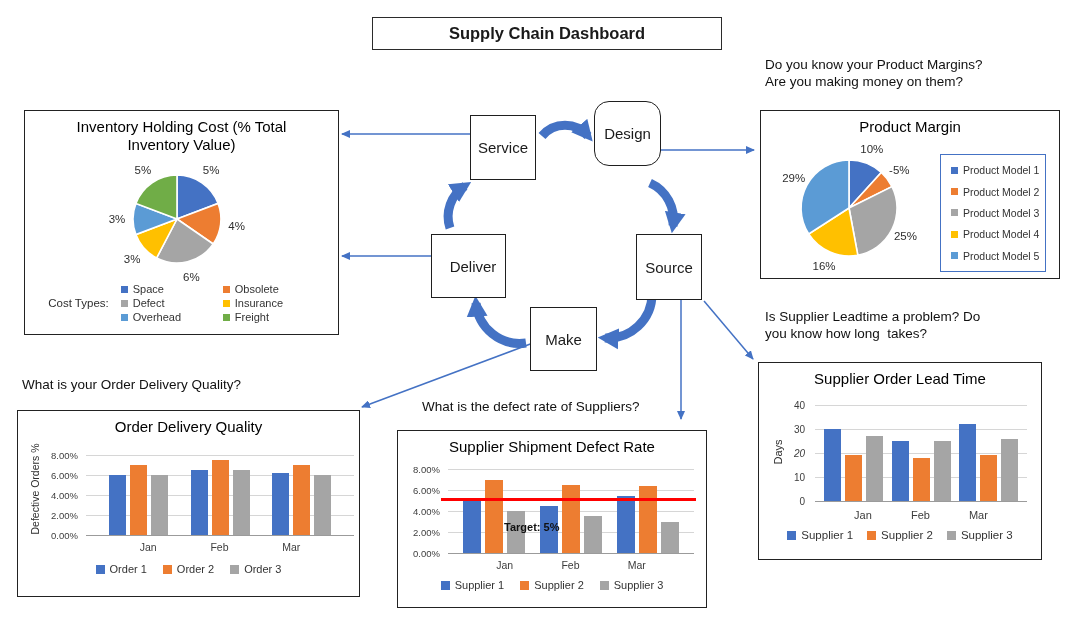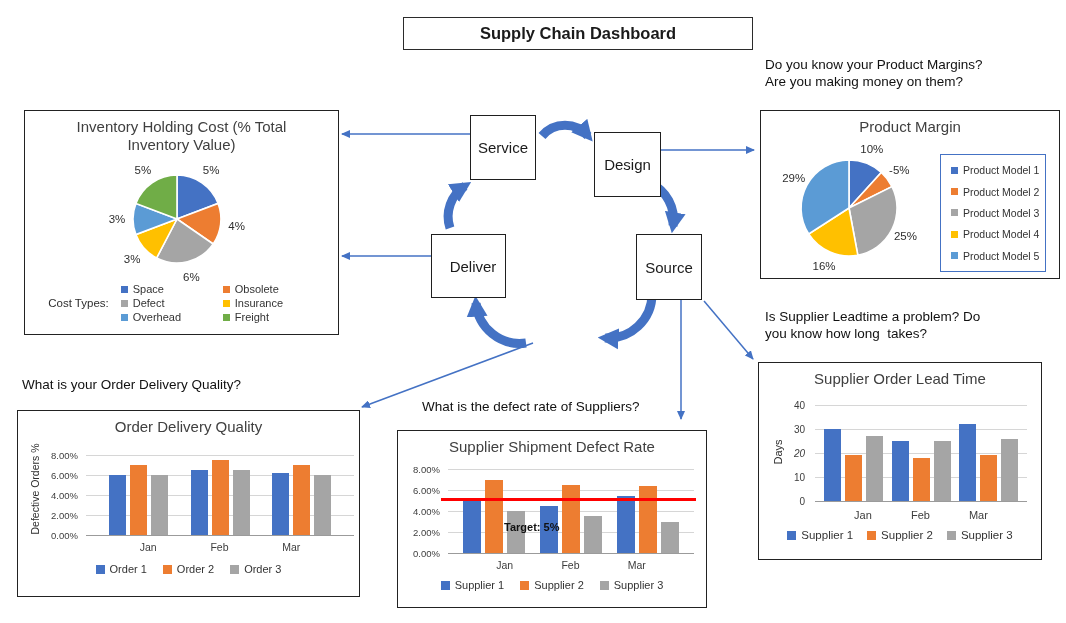--- a/index.html
+++ b/index.html
@@ -1,31 +1,31 @@
 <!DOCTYPE html>
 <html><head>
 <meta charset="utf-8">
 <style>
   html,body{margin:0;padding:0;background:#fff;}
   #stage{position:relative;width:1066px;height:623px;background:#fff;overflow:hidden;
          font-family:"Liberation Sans",sans-serif;color:#1a1a1a;}
   .abs{position:absolute;}
   
   #title-box{left:372px;top:17px;width:348px;height:31px;border:1.6px solid #2b2b2b;
-             display:flex;align-items:center;justify-content:center;font-size:16.5px;font-weight:600;margin-left:31px;}
+             display:flex;align-items:center;justify-content:center;font-size:16.5px;font-weight:600;}
   
   .question{font-size:13.5px;line-height:1.28;white-space:pre-wrap;color:#111;}
   #q-inventory{left:30px;top:63px;width:270px;}
   #q-margin{left:765px;top:56px;width:285px;}
   #q-lead{left:765px;top:308px;width:285px;}
   #q-odq{left:22px;top:376px;width:330px;}
   #q-def{left:422px;top:398px;width:290px;}
   
   .panel{position:absolute;background:#fff;border:1.7px solid #222;}
-  .ptitle{position:absolute;left:0;right:0;top:7px;text-align:center;font-size:15px;color:#404040;
+  .ptitle{position:absolute;left:0;right:0;top:7px;text-align:center;font-size:15px;color:#000000;
           white-space:pre-line;line-height:1.22;}
   #p-inv{left:24px;top:110px;width:313px;height:223px;}
   #p-margin{left:760px;top:110px;width:298px;height:167px;}
   #p-odq{left:17px;top:410px;width:341px;height:185px;}
   #p-def{left:397px;top:430px;width:308px;height:176px;}
   #p-lead{left:758px;top:362px;width:282px;height:196px;}
   
   .pie-host{position:absolute;}
   #inv-pie{left:0;top:32px;}
   #m-pie{left:0;top:34px;}
@@ -74,21 +74,21 @@
   #p-lead .yticks{left:20px;top:42px;width:28px;height:96px;}
   #p-lead .ytick{font-size:10px;}
   #p-lead .plot{left:56px;top:42px;width:212px;height:96px;}
   #p-lead .xlabels{left:56px;top:146px;width:212px;font-size:11px;}
   #p-lead .legend{top:166px;gap:14px;}
   #p-lead .legend-item{font-size:11.5px;}
   
   .node{position:absolute;background:#fff;border:1.7px solid #1f1f1f;display:flex;align-items:center;
         justify-content:center;font-size:15px;color:#1a1a1a;z-index:5;}
   #n-service{left:470px;top:115px;width:64px;height:63px;}
-  #n-design{left:594px;top:132px;width:65px;height:63px;}
+  #n-design{left:594px;top:101px;width:65px;height:63px;border-radius:15px;}
   #n-source{left:636px;top:234px;width:64px;height:64px;}
   #n-make{left:530px;top:307px;width:65px;height:62px;}
   #n-deliver{left:431px;top:234px;width:64px;height:62px;padding-left:9px;}
   #cycle-label{left:512px;top:207px;font-size:15.5px;line-height:22px;color:#262626;white-space:pre-line;z-index:4;}
   #overlay{position:absolute;left:0;top:0;width:1066px;height:623px;pointer-events:none;z-index:2;}
 </style>
 </head>
 <body>
 
 <div id="stage">
@@ -133,20 +133,23 @@
   <div id="q-def" class="abs question">What is the defect rate of Suppliers?</div>
 
   <div id="n-service" class="node">
       <span>Service</span>
     </div>
   <div id="n-design" class="node">
       <span>Design</span>
     </div>
   <div id="n-source" class="node">
       <span>Source</span>
+    </div>
+  <div id="n-make" class="node">
+      <span>Make</span>
     </div>
   <div id="n-deliver" class="node">
       <span>Deliver</span>
     </div>
 
   <div id="p-inv" class="panel">
     <div class="ptitle">Inventory Holding Cost (% Total
 Inventory Value)</div>
     <div id="inv-pie" class="pie-host"><svg width="313" height="140" viewBox="0 0 313 140">
           <path d="M152,76 L152.0,32.0 A44,44 0 0 1 193.1,60.4 Z" fill="#4472C4" stroke="#fff" stroke-width="1.6"></path>

